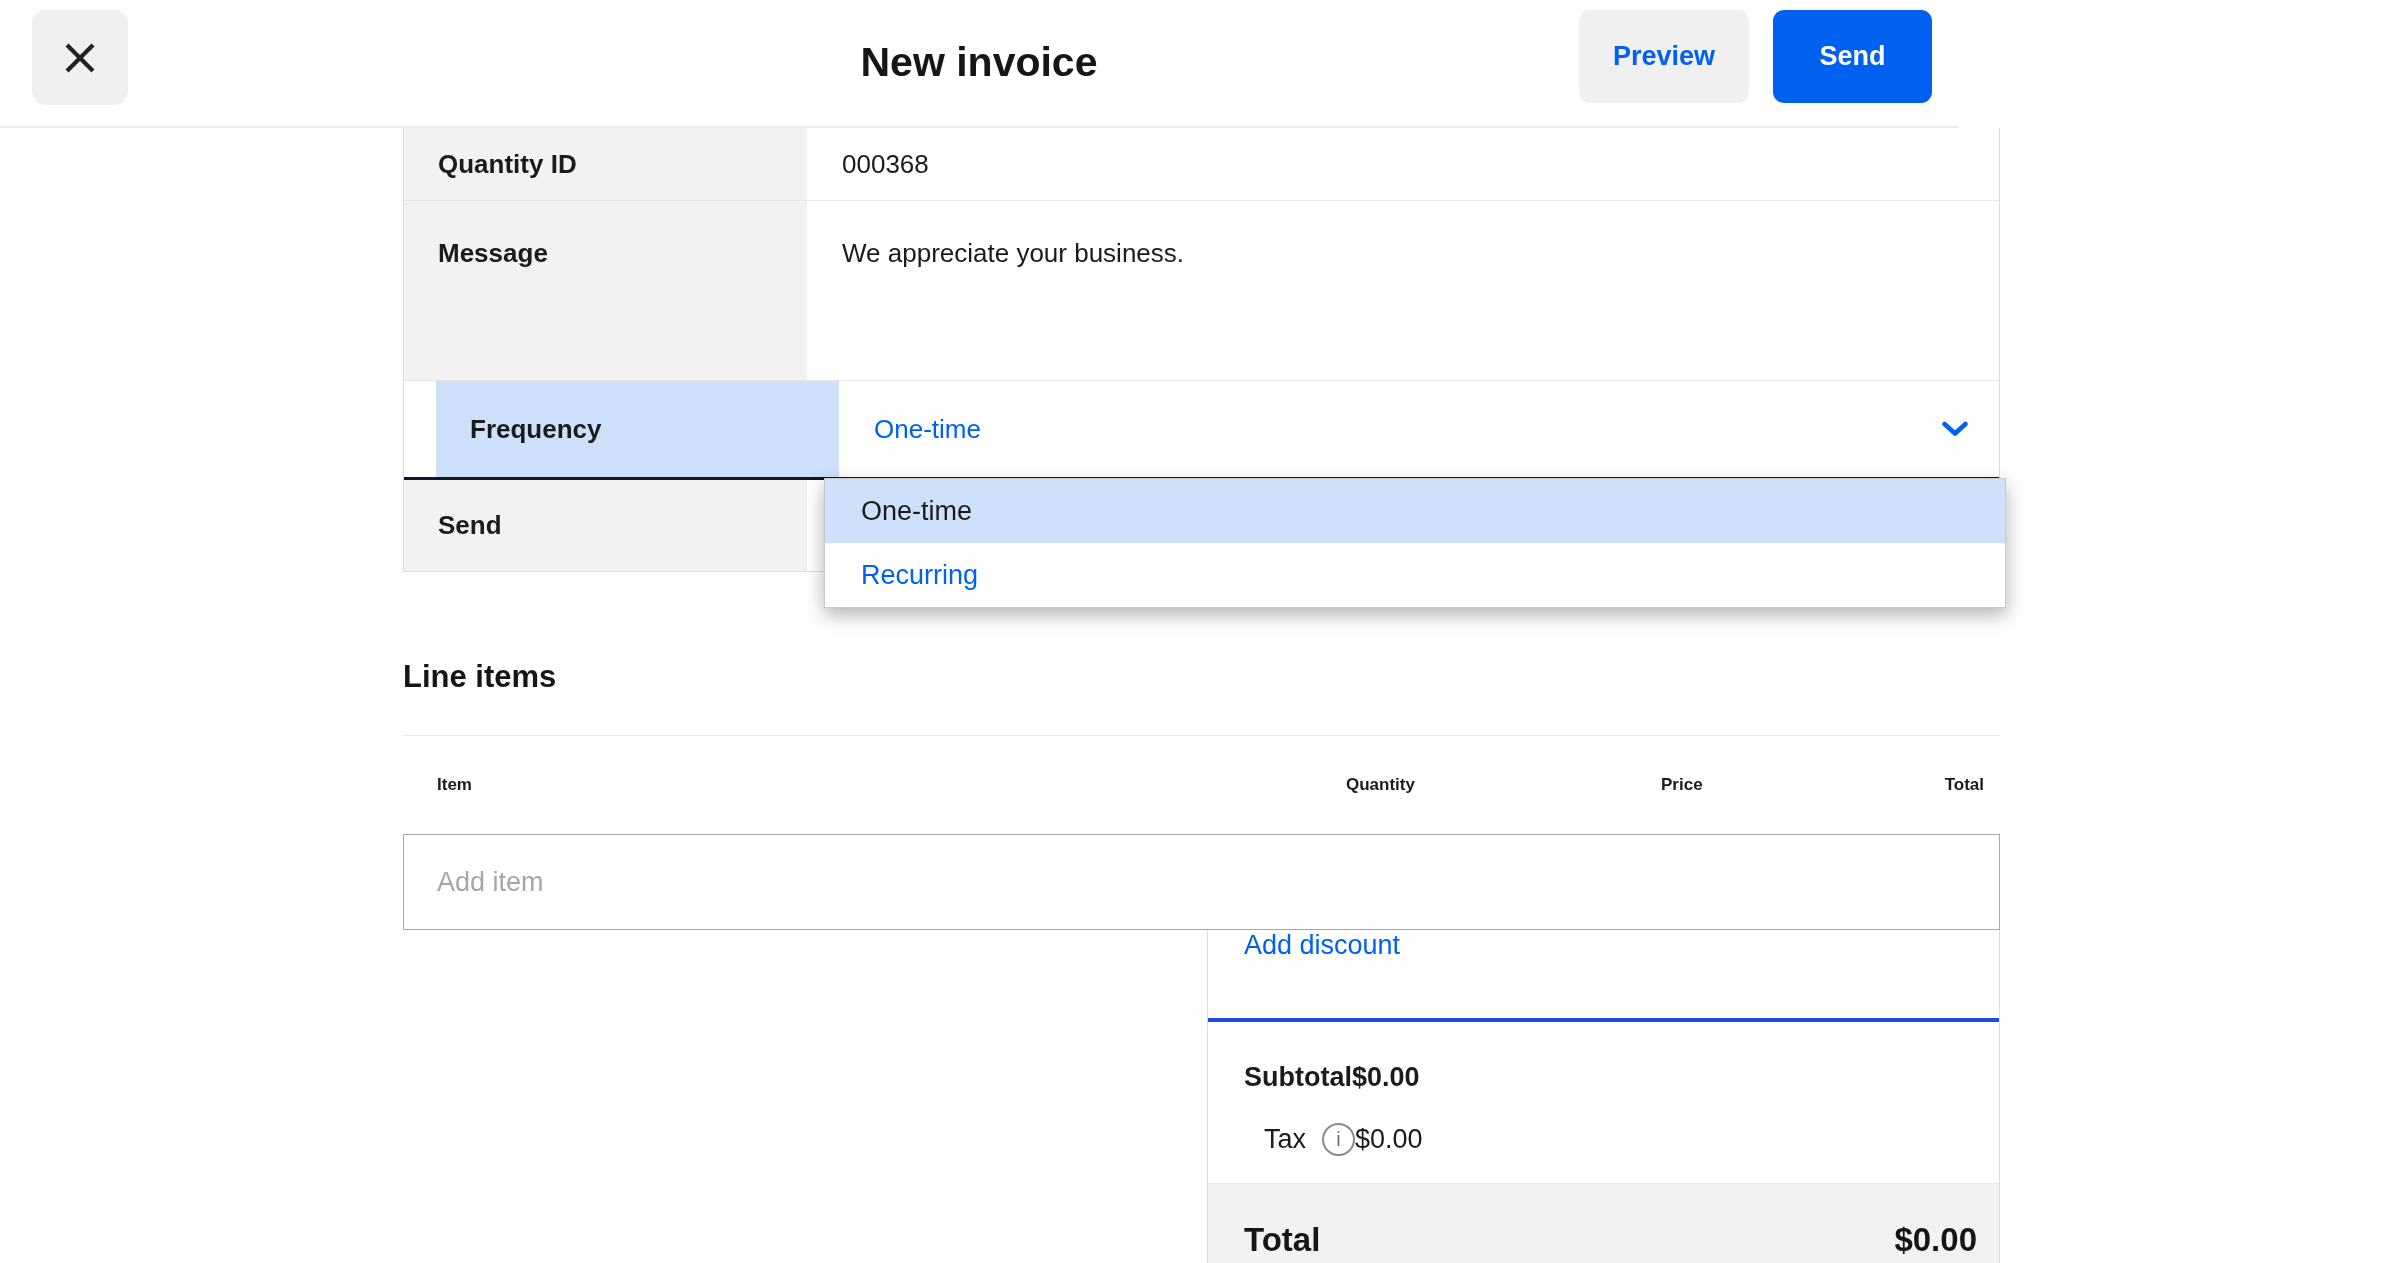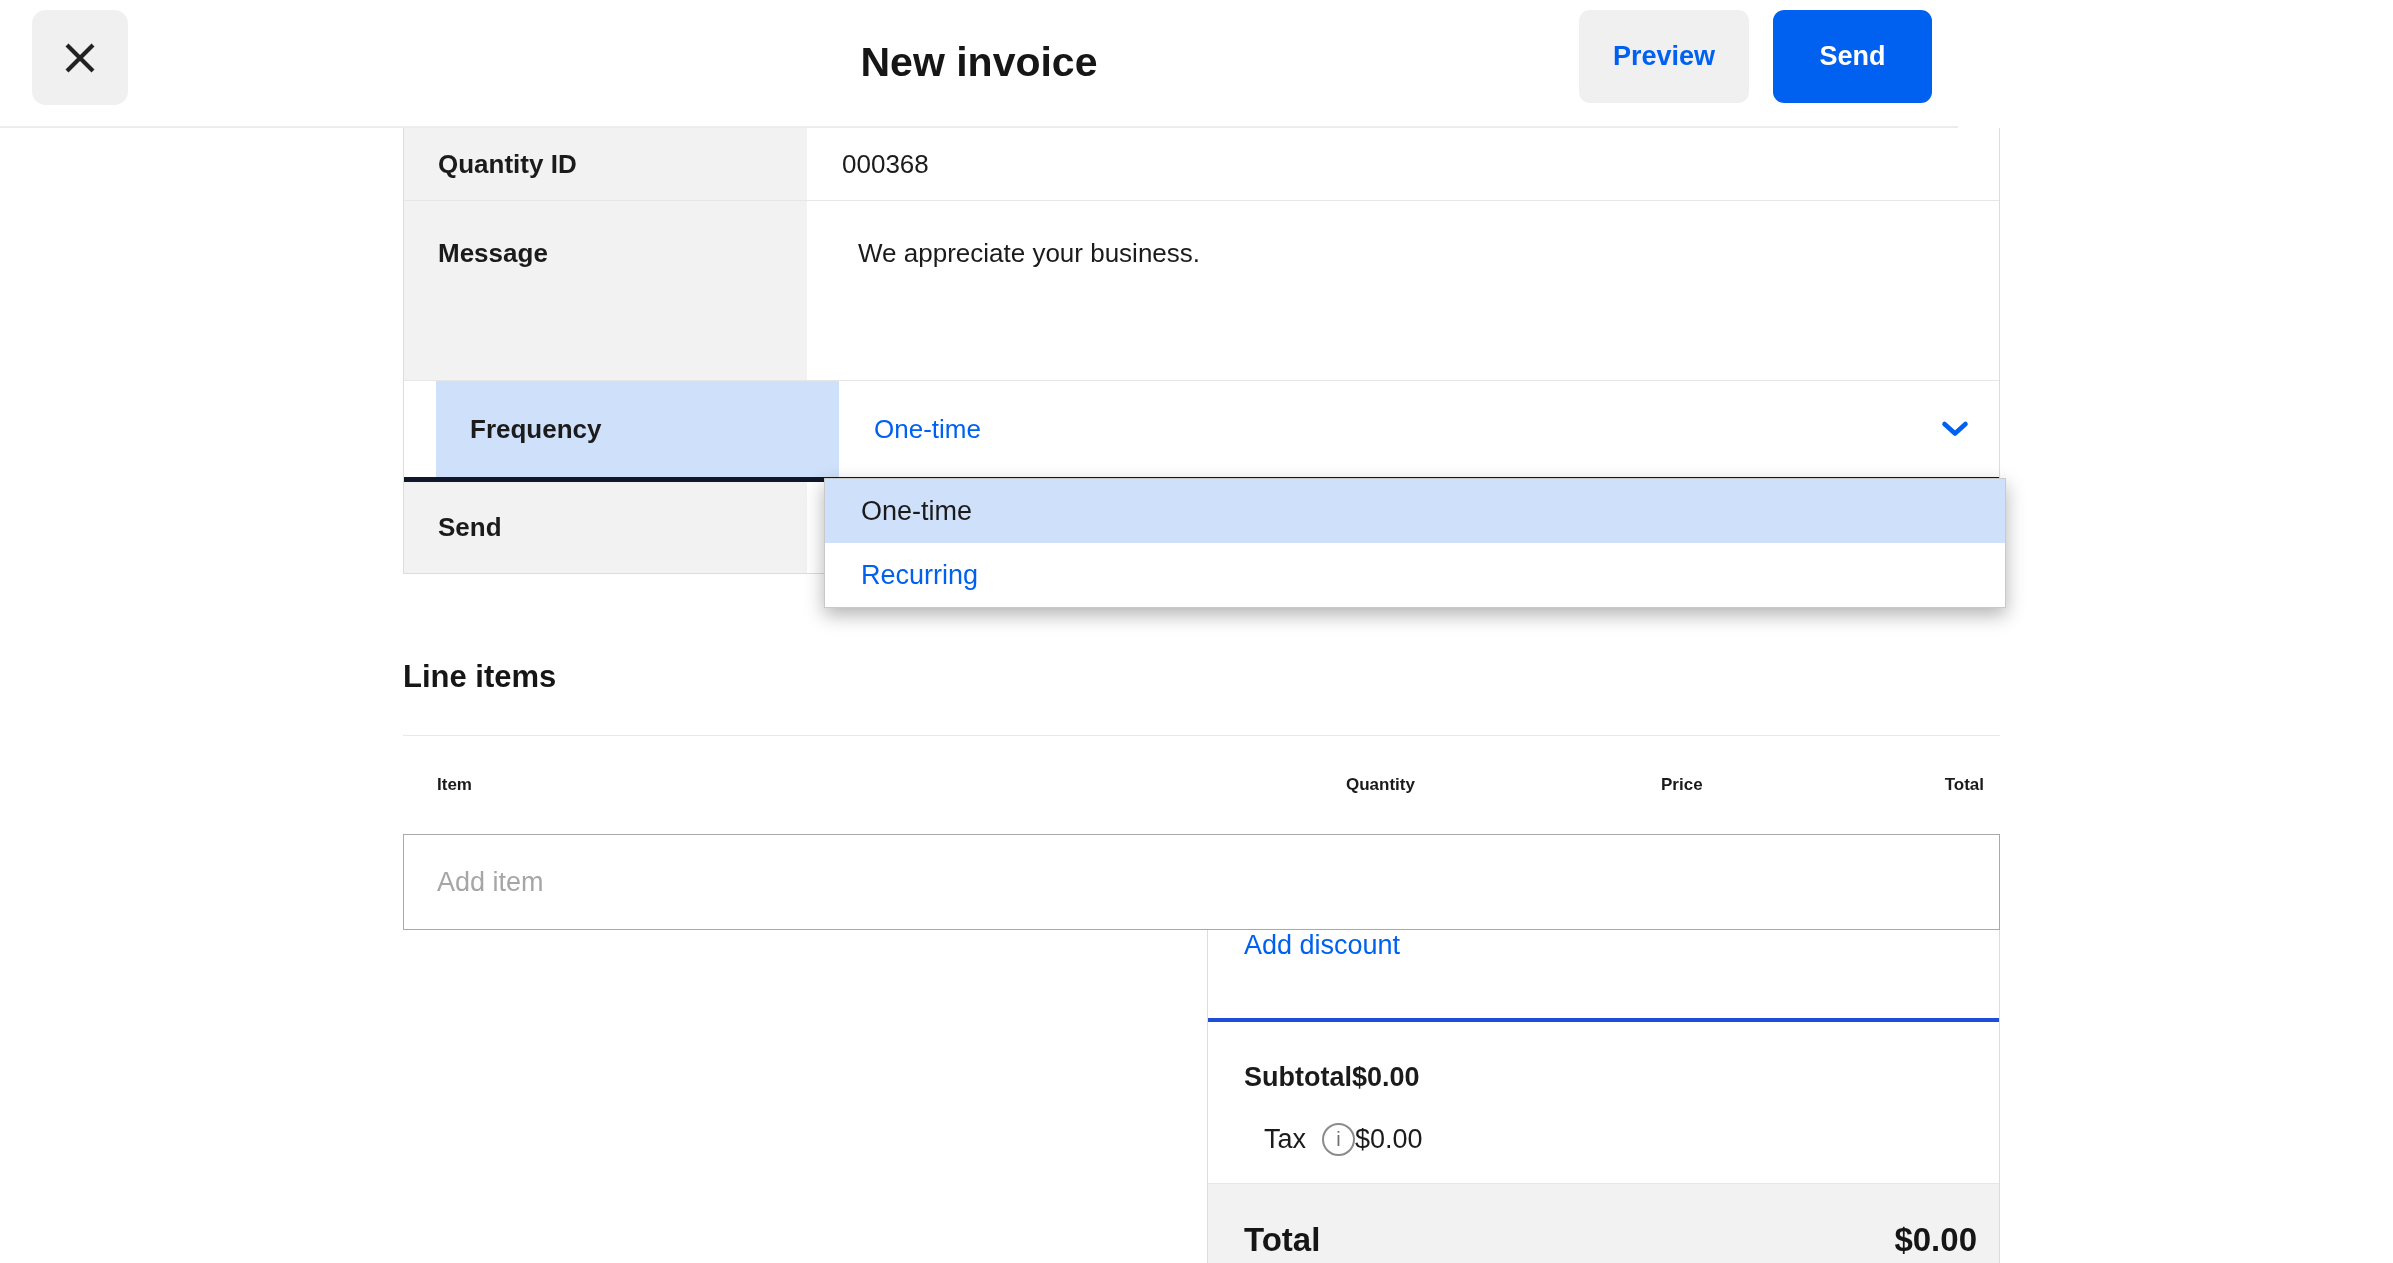--- a/index.html
+++ b/index.html
@@ -25,23 +25,23 @@
   .btn-send{width:159px;}
   
   .form{position:absolute;left:403px;top:128px;width:1597px;box-sizing:border-box;
     border-left:1px solid #dcdcdc;border-right:1px solid #dcdcdc;border-bottom:1px solid #dcdcdc;background:#fff;}
   .frow{position:relative;display:flex;border-bottom:1px solid #e6e6e6;font-size:26px;}
   .flabel{width:403px;flex:0 0 403px;background:#f2f2f2;box-sizing:border-box;padding-left:34px;
     font-weight:bold;color:#1b1b1b;display:flex;align-items:center;}
   .fvalue{flex:1;box-sizing:border-box;padding-left:35px;display:flex;align-items:center;
     color:#1b1b1b;position:relative;}
   .row-invoice{height:72px;}
-  .row-message{height:179px;gap:16px;}
+  .row-message{height:179px;}
   .row-message .flabel,.row-message .fvalue{align-items:flex-start;padding-top:37px;}
-  .row-frequency{height:96px;border-bottom:5px solid #0f172a;padding-left:32px;}
+  .row-frequency{height:96px;border-bottom:3px solid #0f172a;padding-left:32px;}
   .row-frequency .flabel{background:#cfe1fa;}
   .row-frequency .fvalue{color:#0061f0;cursor:pointer;}
   .chevron{position:absolute;right:30px;top:50%;transform:translateY(-50%);}
   .row-send{height:91px;border-bottom:none;}
   
   .dropdown{position:absolute;left:824px;top:478px;width:1182px;background:#ffffff;
     border:1px solid #c9c9c9;box-shadow:0 7px 18px rgba(0,0,0,0.30);z-index:6;box-sizing:border-box;}
   .opt{height:64px;display:flex;align-items:center;padding-left:36px;font-size:27px;
     color:#0061f0;cursor:pointer;}
   .opt-selected{background:#cfe1fa;color:#1b1b1b;}

